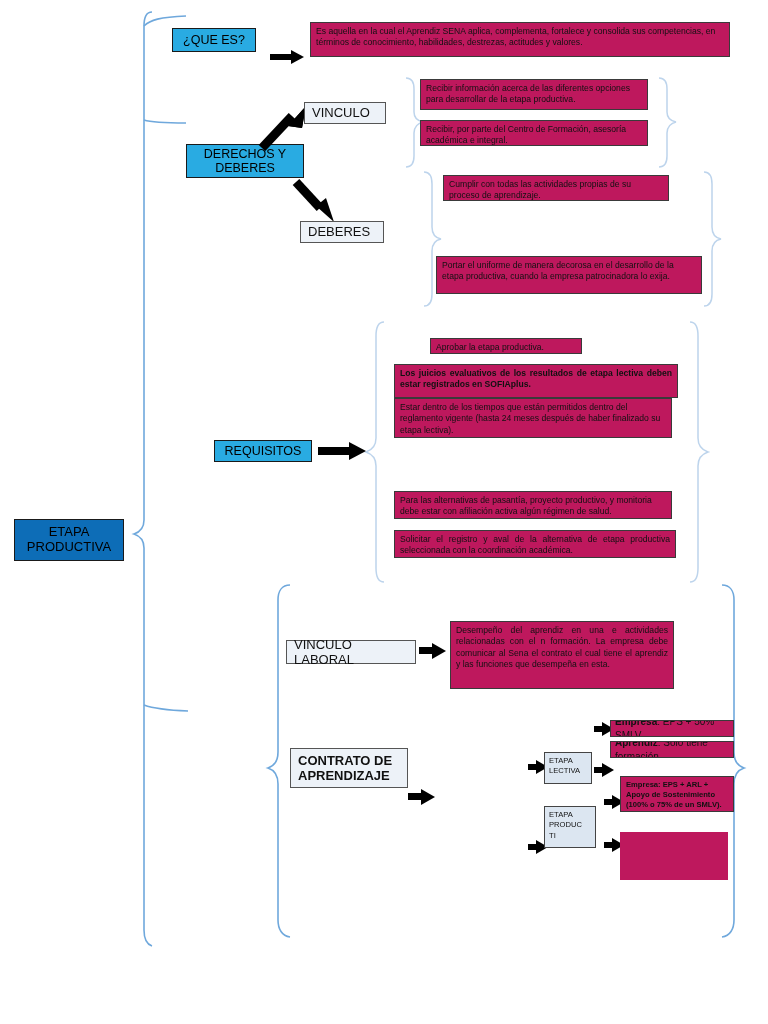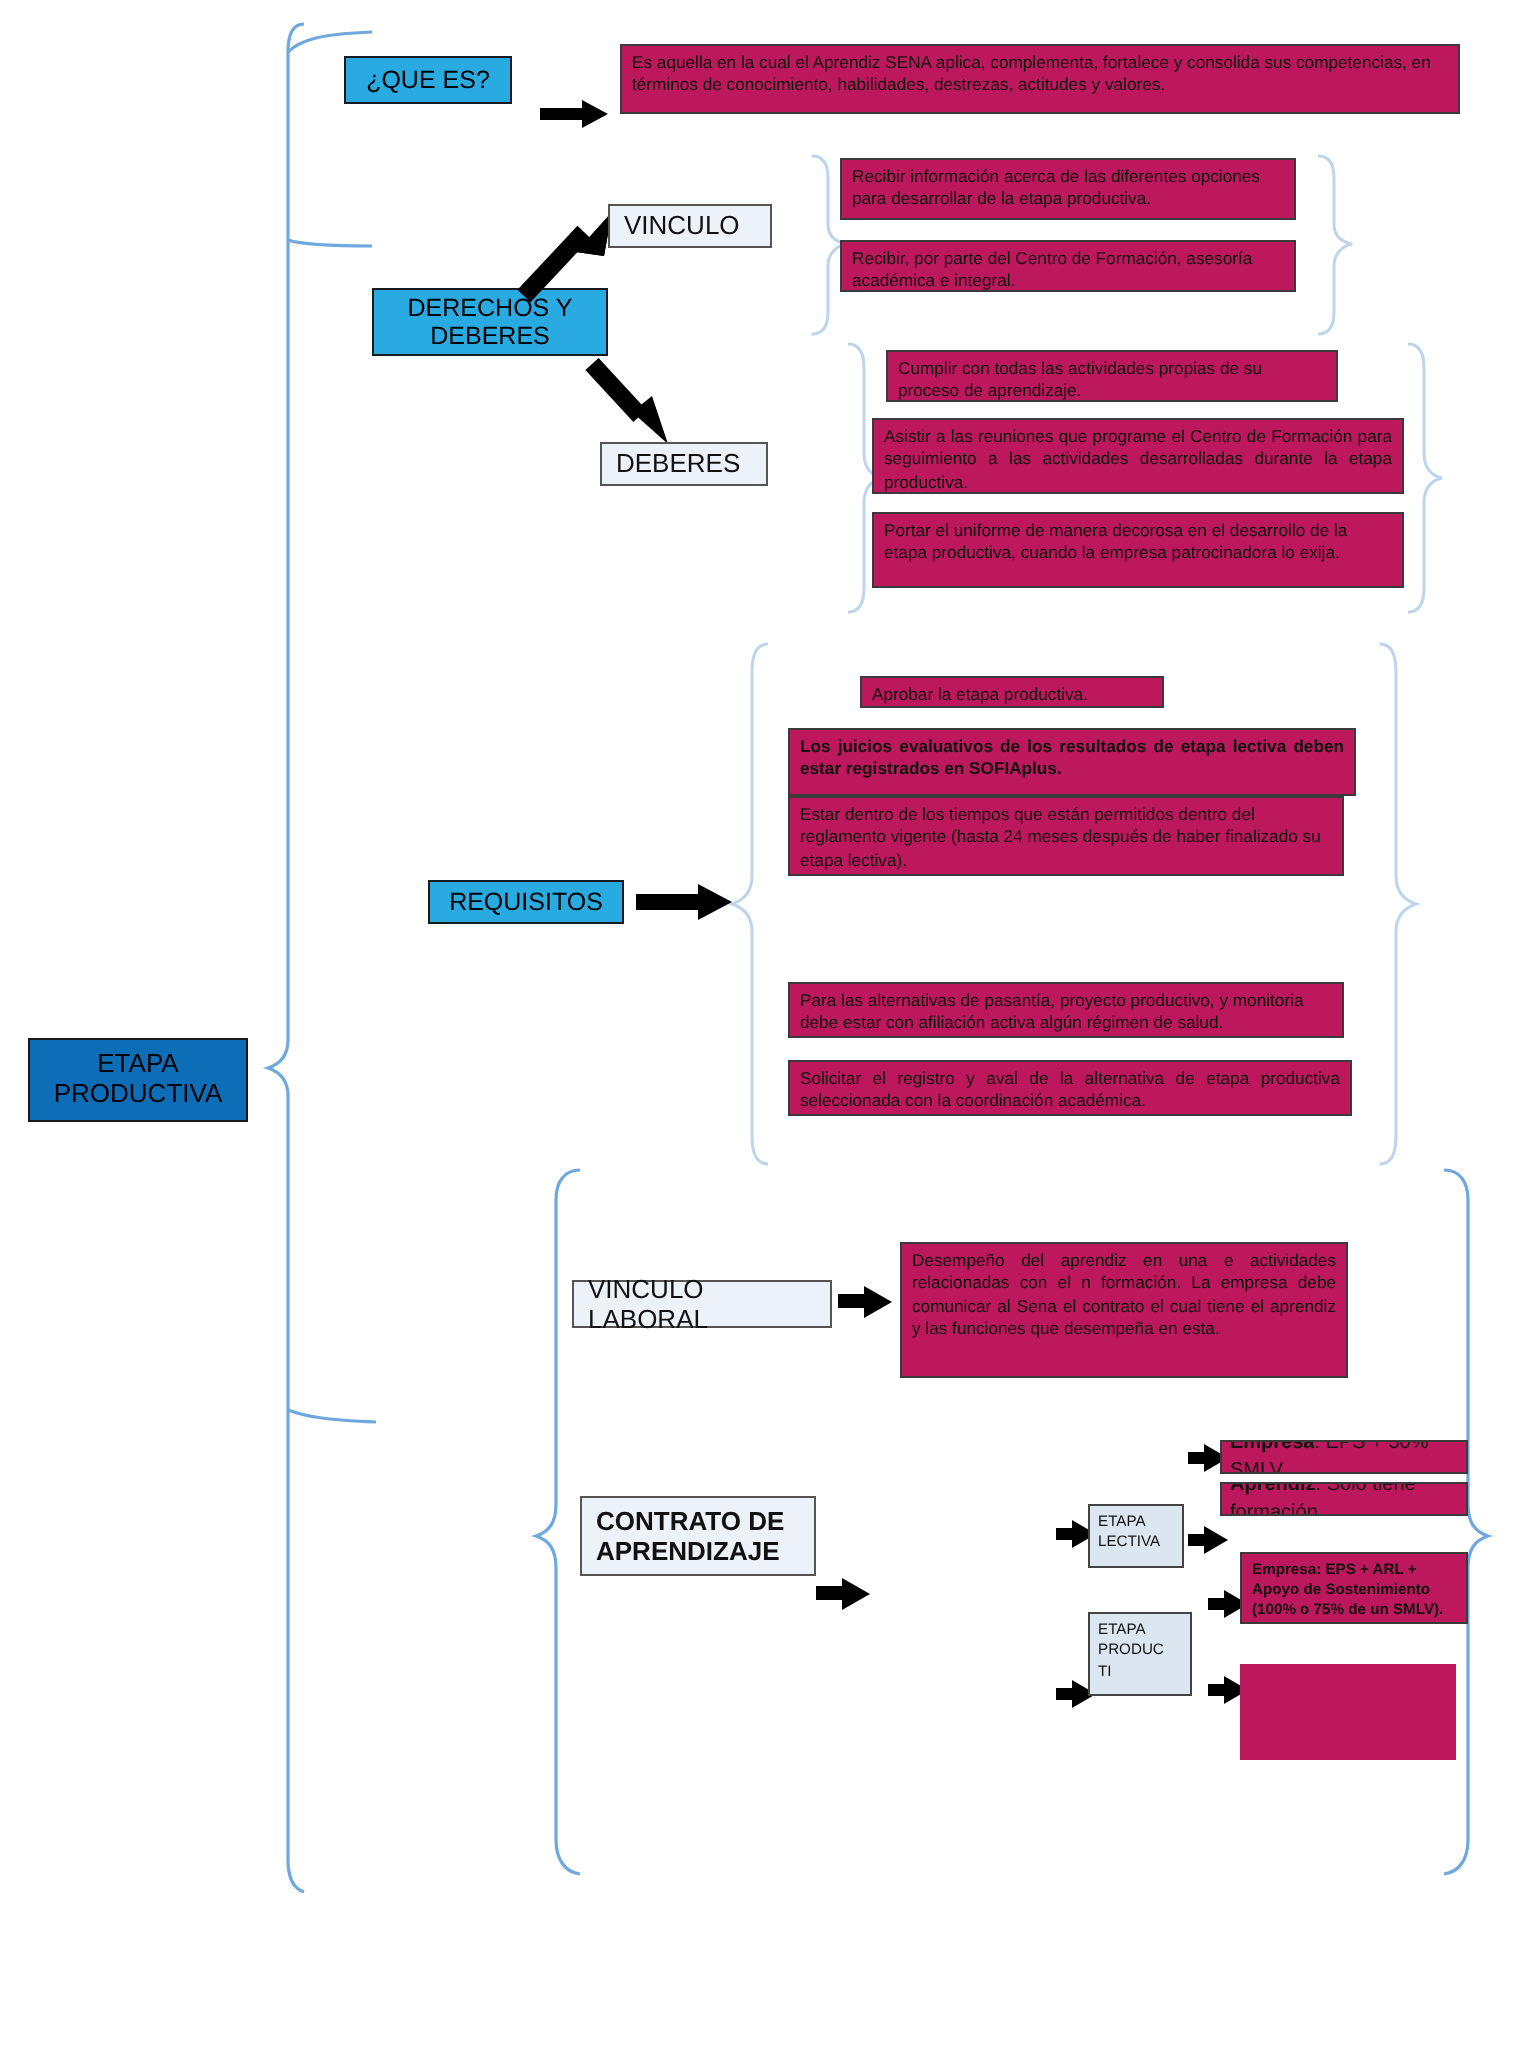--- a/index.html
+++ b/index.html
@@ -129,21 +129,20 @@
   <div class="abs tbox" style="left:420px;top:120px;width:228px;height:26px;">Recibir, por parte del Centro de Formación, asesoría académica e integral.</div>
 
   <svg class="diag" style="left:290px;top:176px;width:58px;height:52px;" viewBox="0 0 58 52">
     <path d="M6 6 L30 32" stroke="#000" stroke-width="9" stroke-linecap="butt"></path>
     <path d="M44 46 L26 30 L36 22 Z" fill="#000"></path>
   </svg>
 
   <div class="abs olabel" style="left:300px;top:221px;width:84px;height:22px;">DEBERES</div>
 
   <div class="abs tbox" style="left:443px;top:175px;width:226px;height:26px;">Cumplir con todas las actividades propias de su proceso de aprendizaje.</div>
-  <div class="abs tbox just" style="left:436px;top:209px;width:266px;height:38px;">Asistir a las reuniones que programe el Centro de Formación para seguimiento a las actividades desarrolladas durante la etapa productiva.</div>
   <div class="abs tbox" style="left:436px;top:256px;width:266px;height:38px;">Portar el uniforme de manera decorosa en el desarrollo de la etapa productiva, cuando la empresa patrocinadora lo exija.</div>
 
   <div class="abs chip" style="left:214px;top:440px;width:98px;height:22px;">REQUISITOS</div>
 
   <div class="arrow" style="left:318px;top:442px;width:50px;height:18px;">
     <div class="shaft" style="left:0;top:5px;width:32px;height:8px;"></div>
     <div class="head" style="left:31px;top:0px;border-top-width:9px;border-bottom-width:9px;border-left-width:17px;"></div>
   </div>
 
   <div class="abs tbox" style="left:430px;top:338px;width:152px;height:16px;">Aprobar la etapa productiva.</div>

